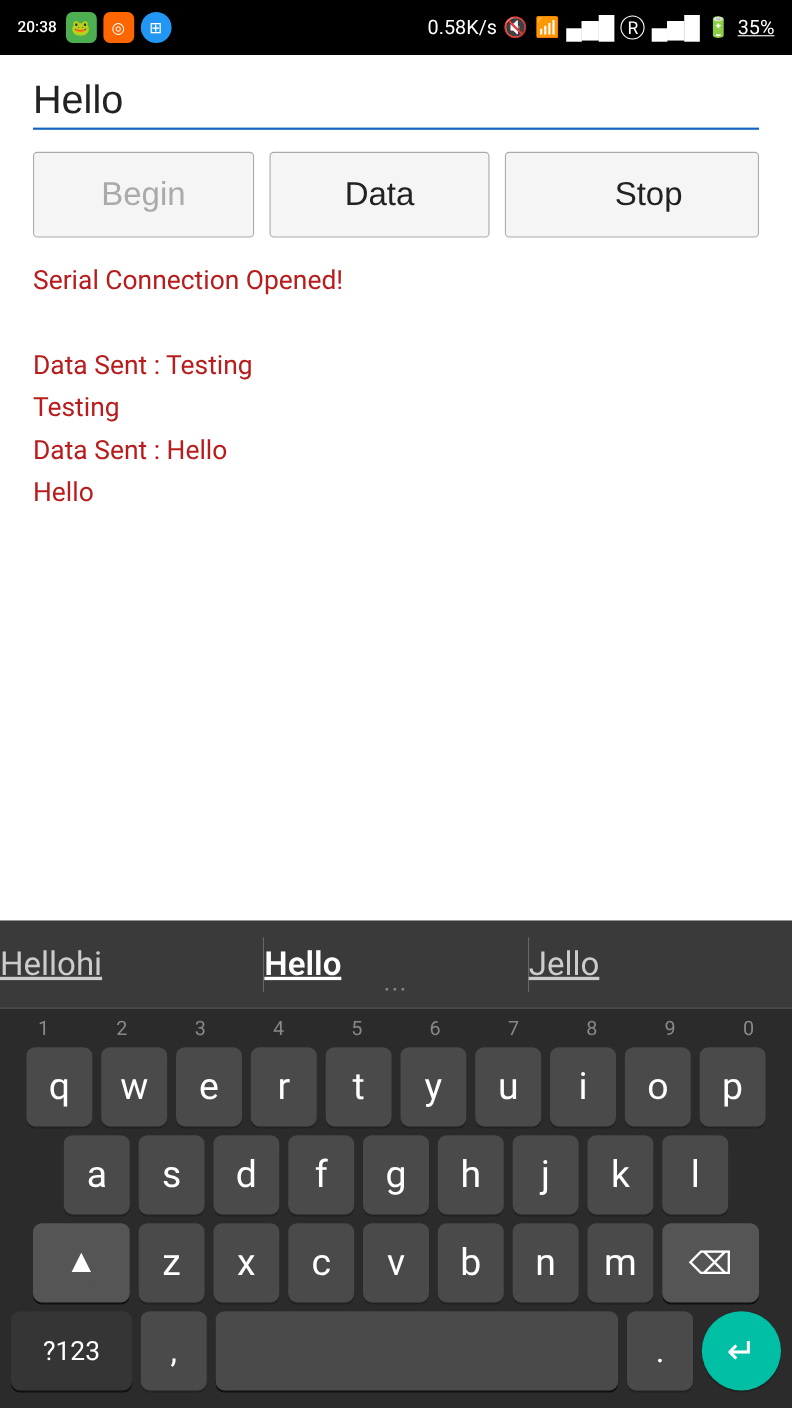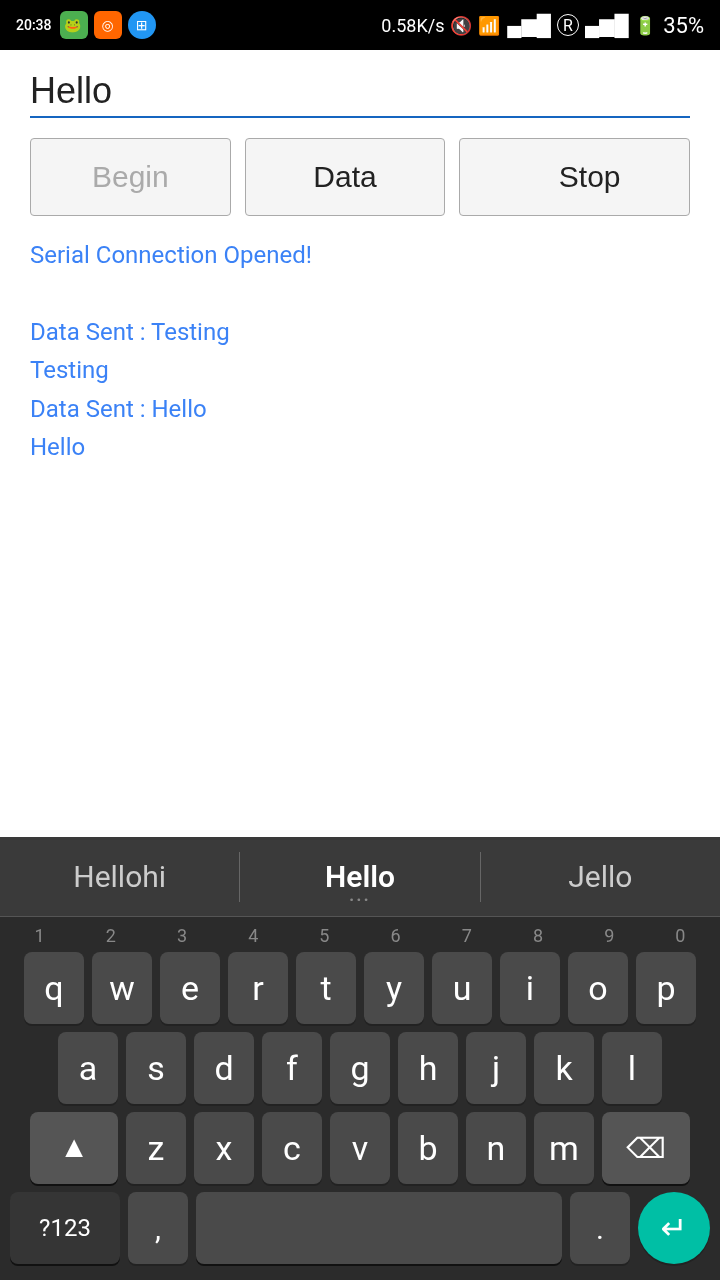--- a/index.html
+++ b/index.html
@@ -106,21 +106,21 @@
     .btn-begin {
       color: #aaa;
     }
     .btn-send { color: #222; }
     .btn-stop { color: #222; padding-left: 30px; }
     .btn-clear { color: #222; }
 
     
     .log-area {
       font-size: 24px;
-      color: #3b82f6;
+      color: #b91c1c;
       line-height: 1.6;
     }
     .log-line {
       display: block;
     }
 
     
     .keyboard-area {
       position: absolute;
       bottom: 0;
@@ -135,24 +135,24 @@
       background: #3a3a3a;
       display: flex;
       align-items: center;
       border-bottom: 1px solid #555;
       position: relative;
     }
     .suggestion {
       flex: 1;
       display: flex;
       align-items: center;
-      justify-content: center;
       font-size: 30px;
       color: #cccccc;
       height: 100%;
+      text-decoration: underline;
     }
     .suggestion-center {
       color: #ffffff;
       font-weight: 600;
       position: relative;
     }
     .suggestion-center::after {
       content: '···';
       position: absolute;
       bottom: 6px;
@@ -283,21 +283,21 @@
     </div>
   </div>
   <div class="status-right">
     <span style="font-size:18px;">0.58K/s</span>
     <span>🔇</span>
     <span>📶</span>
     <span style="font-size:20px;">▄▆█</span>
     <span style="font-size:16px; border:1px solid #fff; border-radius:50%; width:22px; height:22px; display:inline-flex; align-items:center; justify-content:center;">R</span>
     <span style="font-size:20px;">▄▆█</span>
     <span>🔋</span>
-    <span style="font-size:22px;">35%</span>
+    <span style="font-size:18px;text-decoration:underline;">35%</span>
   </div>
 </div>
 
 <div class="main-content">
 
   <div class="text-input-container">
     <input class="text-input" type="text" value="Hello" style="">
   </div>
 
   <div class="buttons-row">

